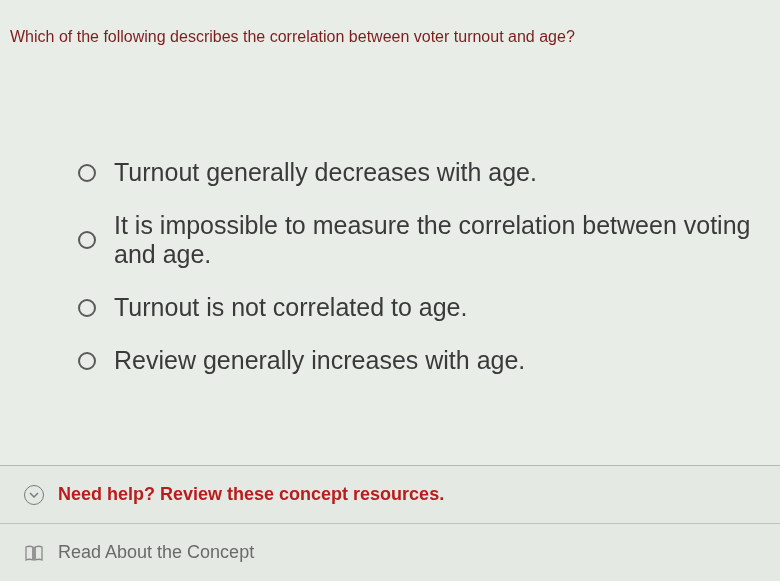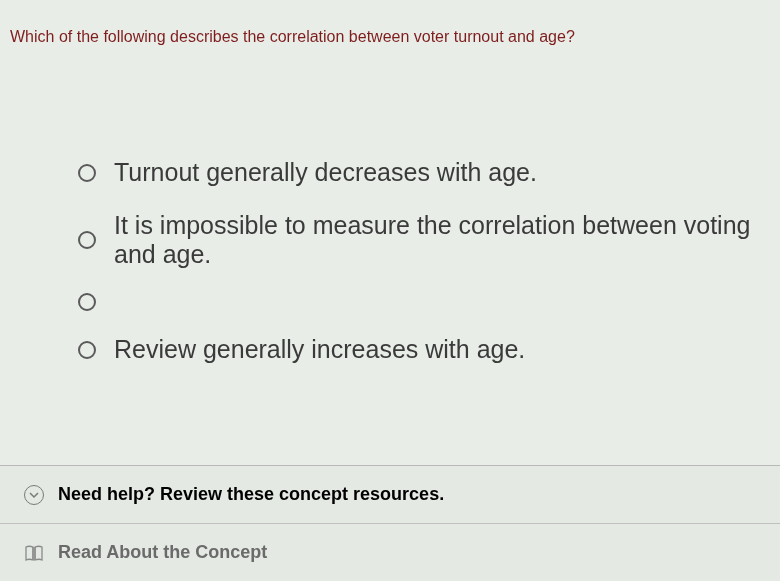--- a/index.html
+++ b/index.html
@@ -67,27 +67,26 @@
       justify-content: center;
       flex-shrink: 0;
     }
     .chevron-icon svg {
       width: 10px;
       height: 10px;
     }
     .help-text {
       font-size: 18px;
       font-weight: 600;
-      color: #000000;
+      color: #b91c1c;
     }
     .resource-row {
       display: flex;
       align-items: flex-end;
       padding: 18px 24px;
-      font-weight: bold;
     }
     .book-icon {
       width: 20px;
       height: 20px;
       margin-right: 14px;
       display: flex;
       align-items: center;
       justify-content: center;
       flex-shrink: 0;
     }
@@ -105,20 +104,21 @@
   <div class="option">
     <span class="radio"></span>
     <span class="option-label">Turnout generally decreases with age.</span>
   </div>
   <div class="option">
     <span class="radio"></span>
     <span class="option-label">It is impossible to measure the correlation between voting and age.</span>
   </div>
   <div class="option">
     <span class="radio"></span>
+    <span class="option-label">Turnout is not correlated to age.</span>
   </div>
   <div class="option">
     <span class="radio"></span>
     <span class="option-label">Review generally increases with age.</span>
   </div>
 </div>
 
 <div class="help-section">
   <div class="help-header">
     <span class="chevron-icon">

